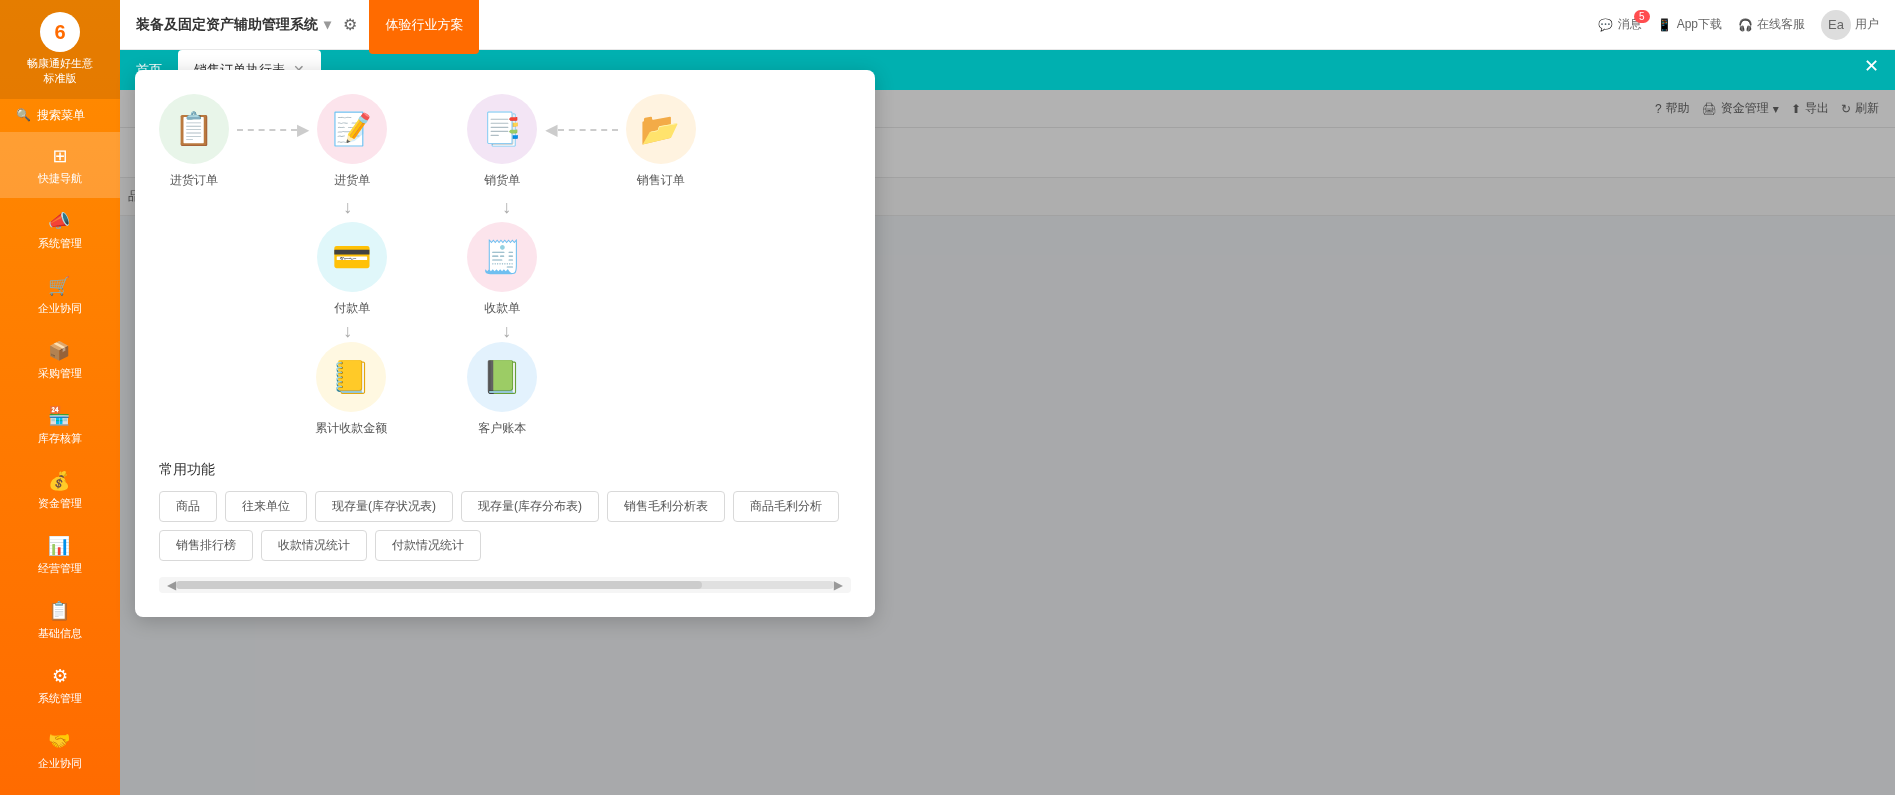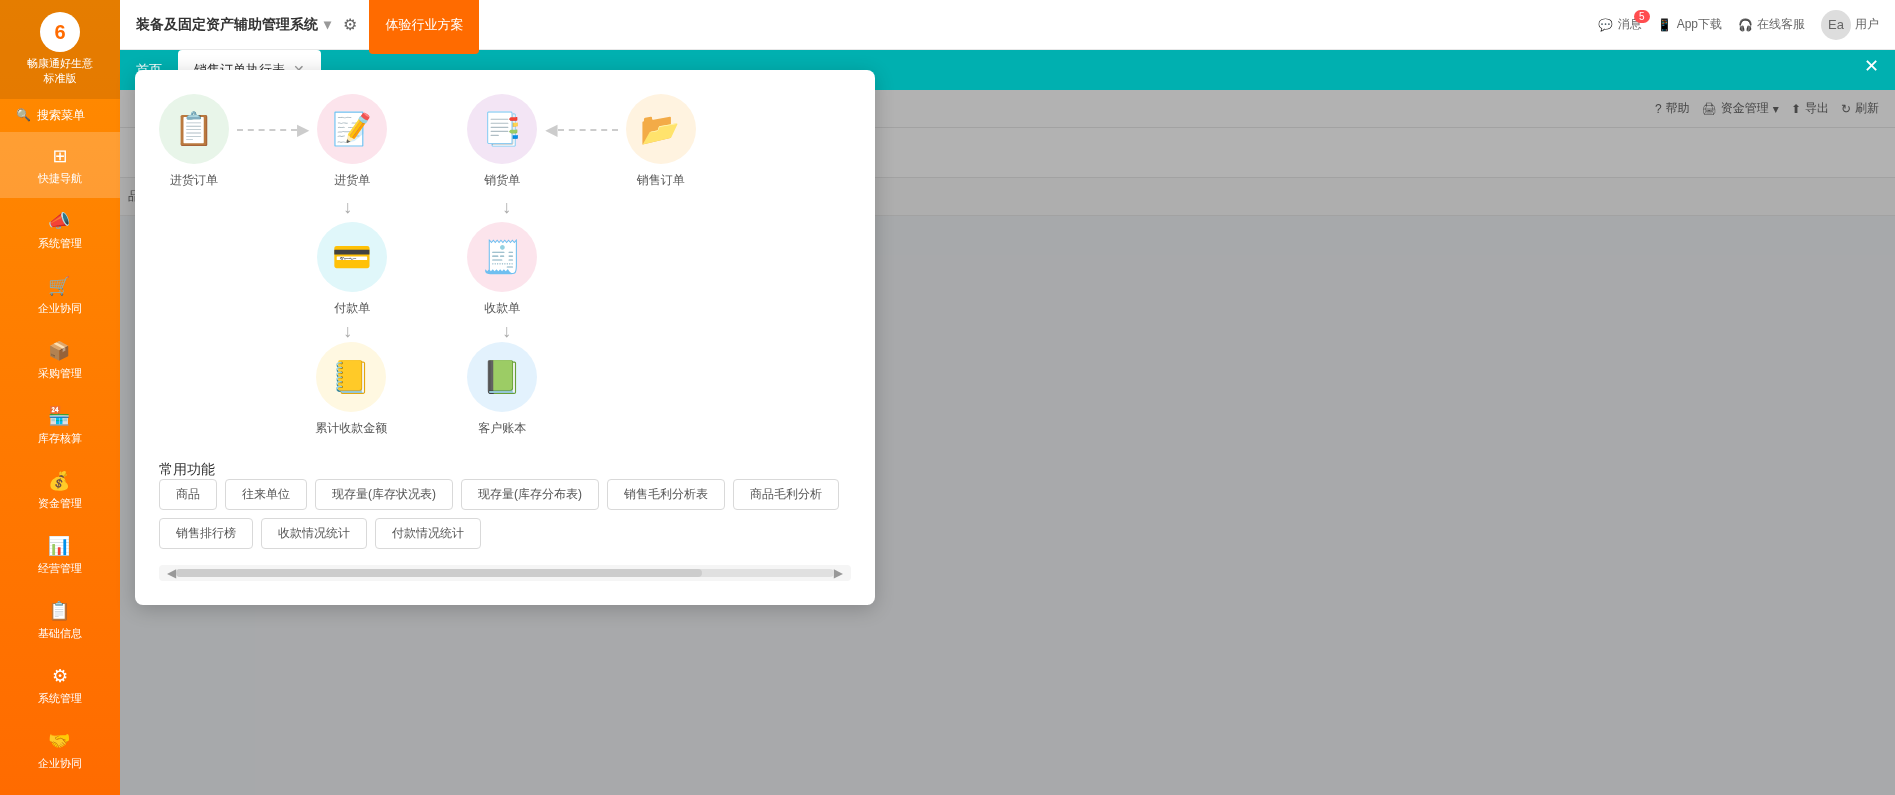--- a/index.html
+++ b/index.html
@@ -154,21 +154,21 @@
     .circle-red { background: #fce4ec; color: #e91e63; }
     .circle-purple { background: #f3e5f5; color: #9c27b0; }
     .circle-orange { background: #fff3e0; color: #ff9800; }
     .circle-teal { background: #e0f7fa; color: #00bcd4; }
     .circle-pink { background: #fce4ec; color: #e91e63; }
     .circle-amber { background: #fff8e1; color: #ffc107; }
     .circle-lightblue { background: #e3f2fd; color: #2196f3; }
 
     
     .common-section { margin-top: 8px; }
-    .common-title { font-size: 14px; color: #333; font-weight: 500; }
+    .common-title { font-size: 14px; color: #333; margin-bottom: 12px; font-weight: 500; }
     .common-buttons { display: flex; flex-wrap: wrap; gap: 8px; }
     .common-btn {
       border: 1px solid #d9d9d9; border-radius: 4px; padding: 6px 16px;
       font-size: 12px; color: #555; background: #fff; cursor: pointer; white-space: nowrap;
     }
 
     
     .popup-scroll {
       height: 16px; background: #f5f5f5; border-radius: 4px;
       margin-top: 12px; display: flex; align-items: center; padding: 0 8px;

